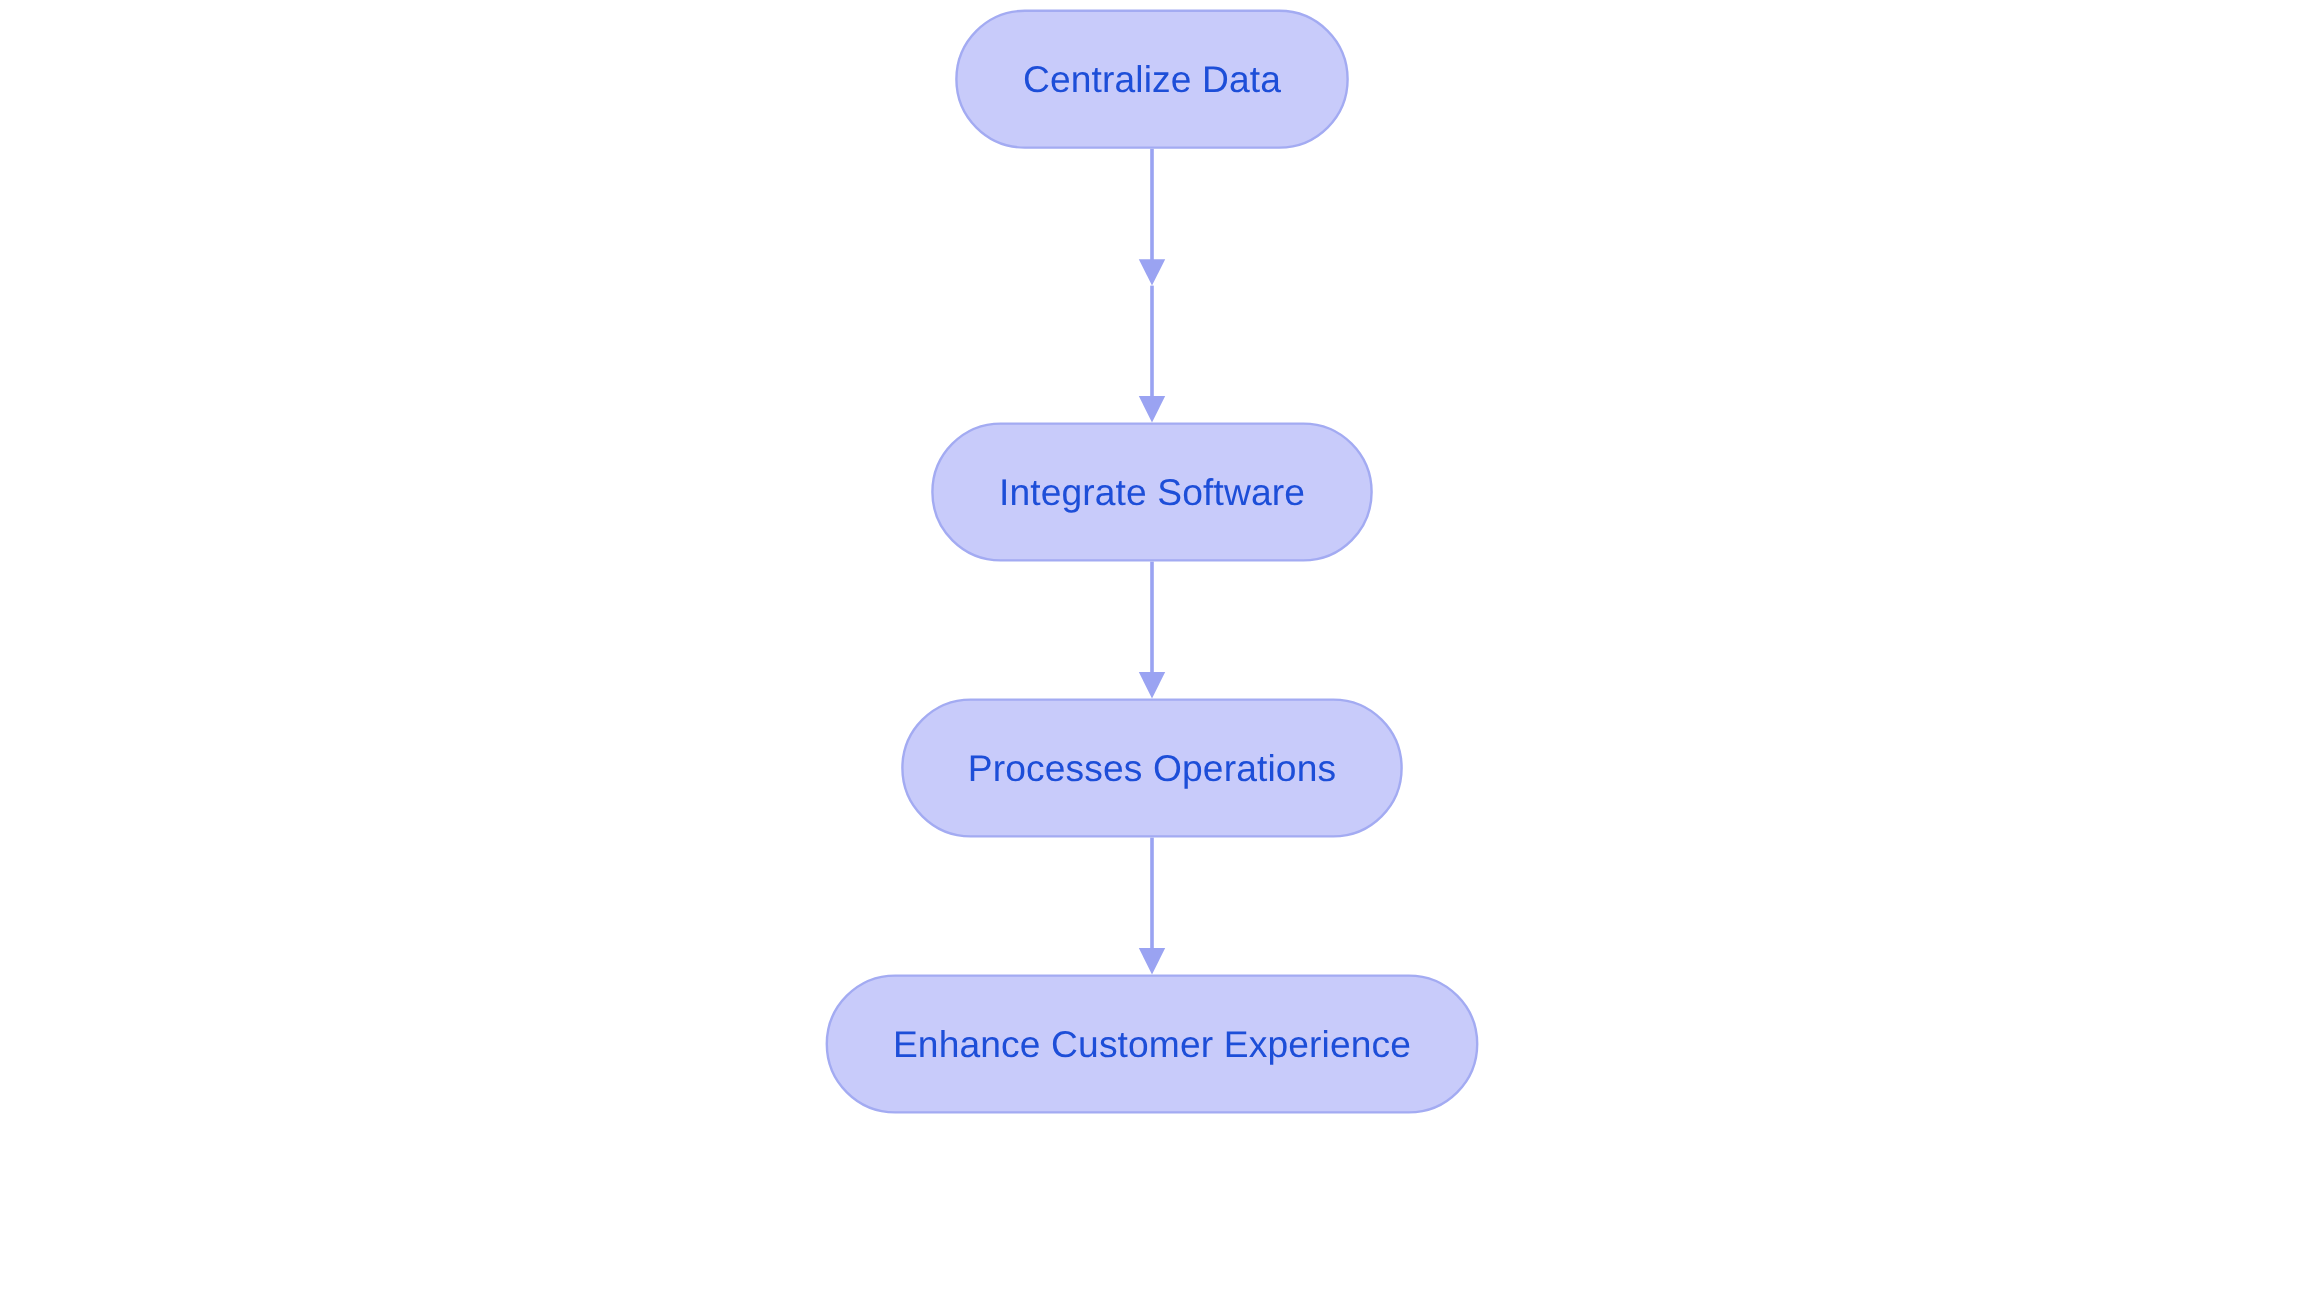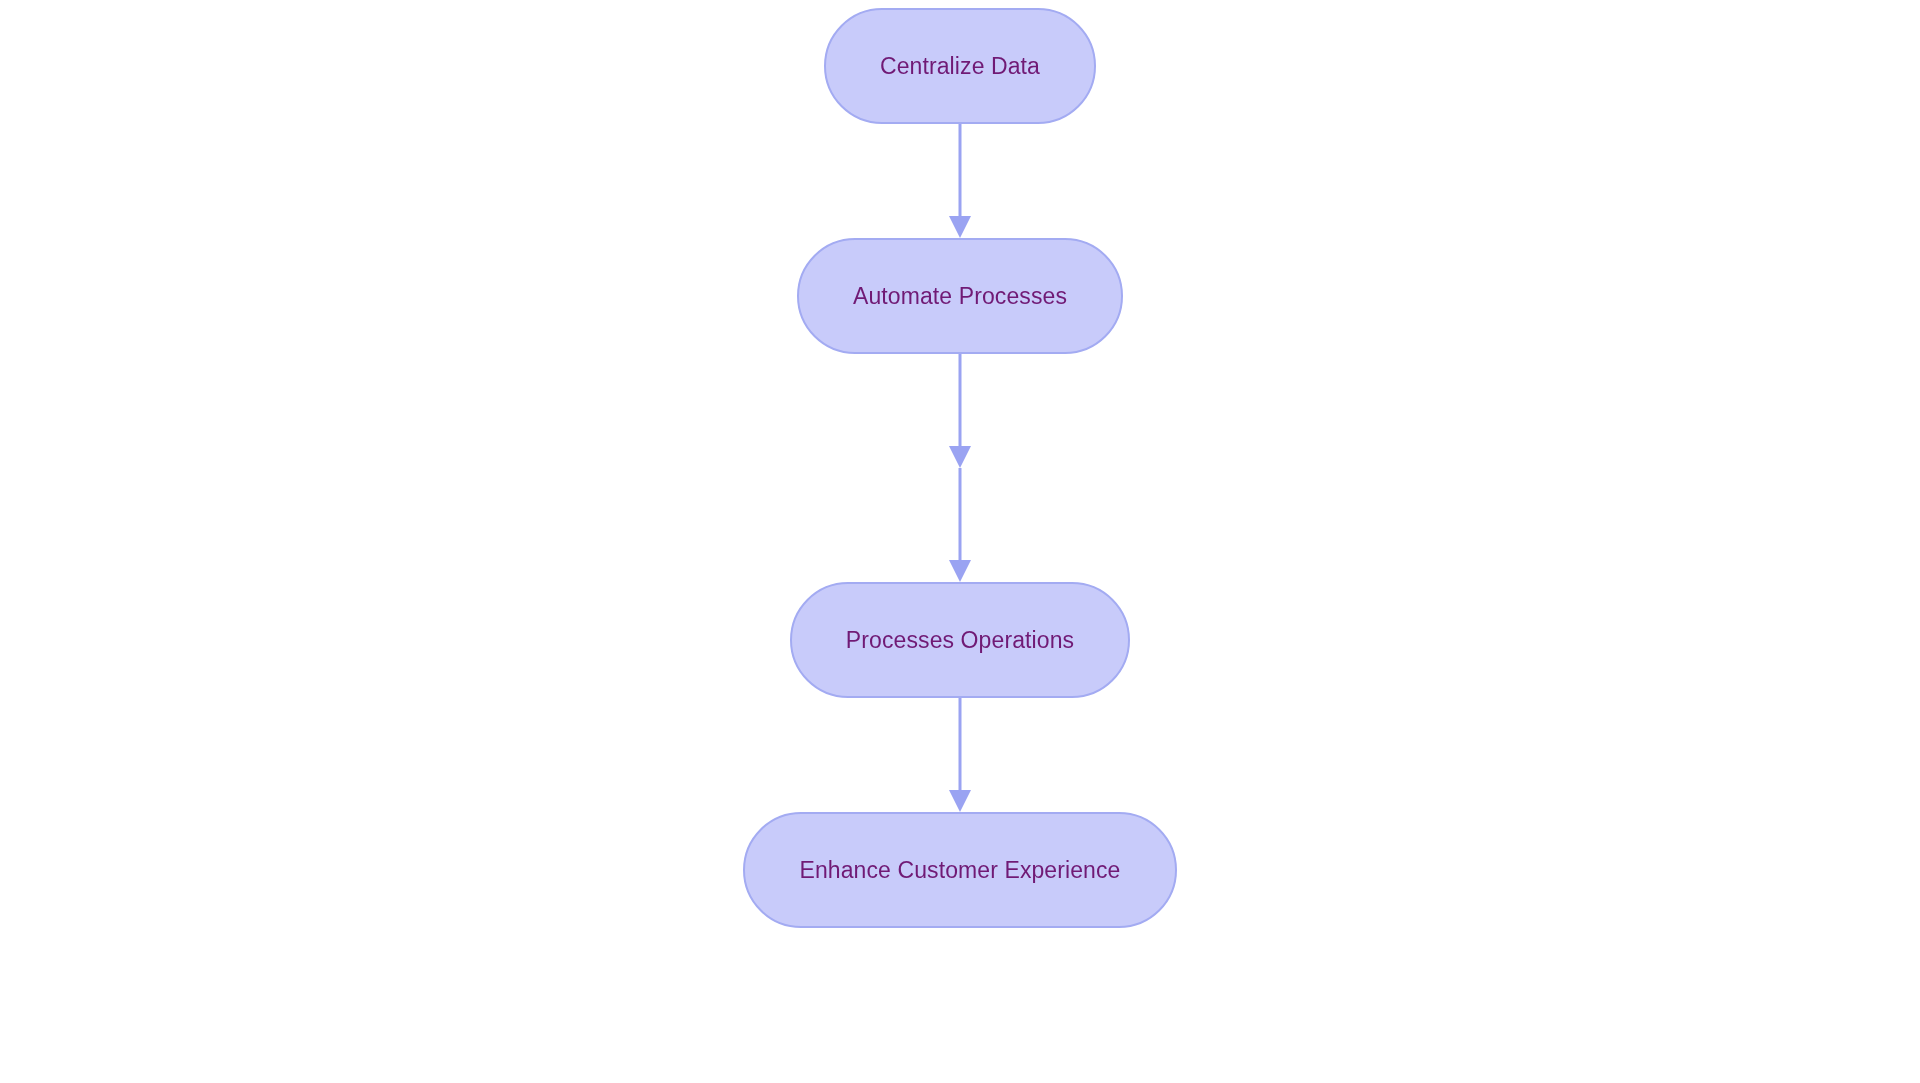--- a/index.html
+++ b/index.html
@@ -44,22 +44,22 @@
     border-radius: 58px;
     background: #c8cbfa;
     border: 2px solid #a3abf2;
     display: flex;
     align-items: center;
     justify-content: center;
     padding: 0 54px;
     white-space: nowrap;
   }
   .flow-node-label {
-    color: #701a75;
-    font-size: 23px;
+    color: #1d4ed8;
+    font-size: 31px;
     font-weight: 400;
     letter-spacing: 0.1px;
     line-height: 1;
   }
 
   
   .flow-connector {
     width: 24px;
     height: 114px;
     position: relative;
@@ -94,29 +94,29 @@
 
     <div class="flow-node">
       <span class="flow-node-label">Centralize Data</span>
     </div>
 
     <div class="flow-connector">
       <div class="connector-line"></div>
       <div class="connector-arrowhead"></div>
     </div>
 
-    <div class="flow-node">
-      <span class="flow-node-label">Automate Processes</span>
-    </div>
 
     <div class="flow-connector">
       <div class="connector-line"></div>
       <div class="connector-arrowhead"></div>
     </div>
 
+    <div class="flow-node">
+      <span class="flow-node-label">Integrate Software</span>
+    </div>
 
     <div class="flow-connector">
       <div class="connector-line"></div>
       <div class="connector-arrowhead"></div>
     </div>
 
     <div class="flow-node">
       <span class="flow-node-label">Processes Operations</span>
     </div>
 

